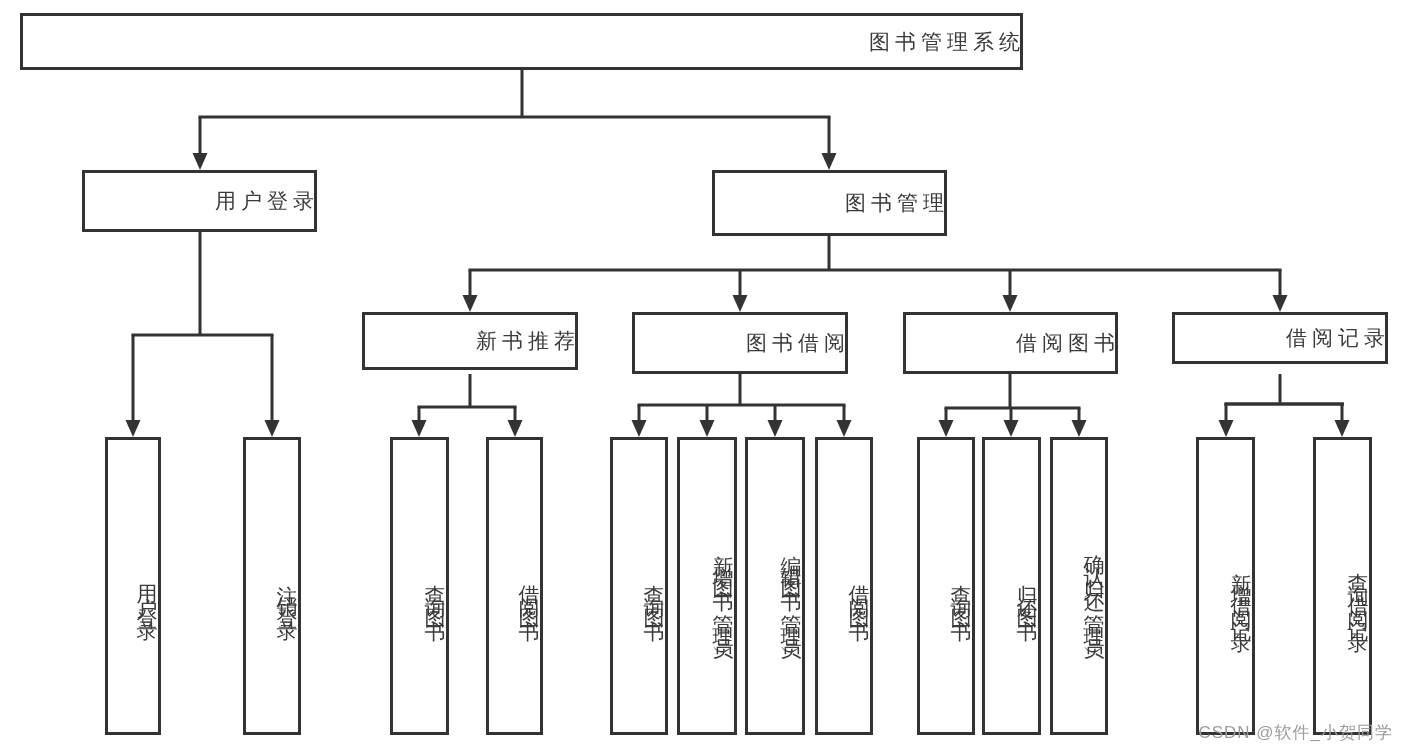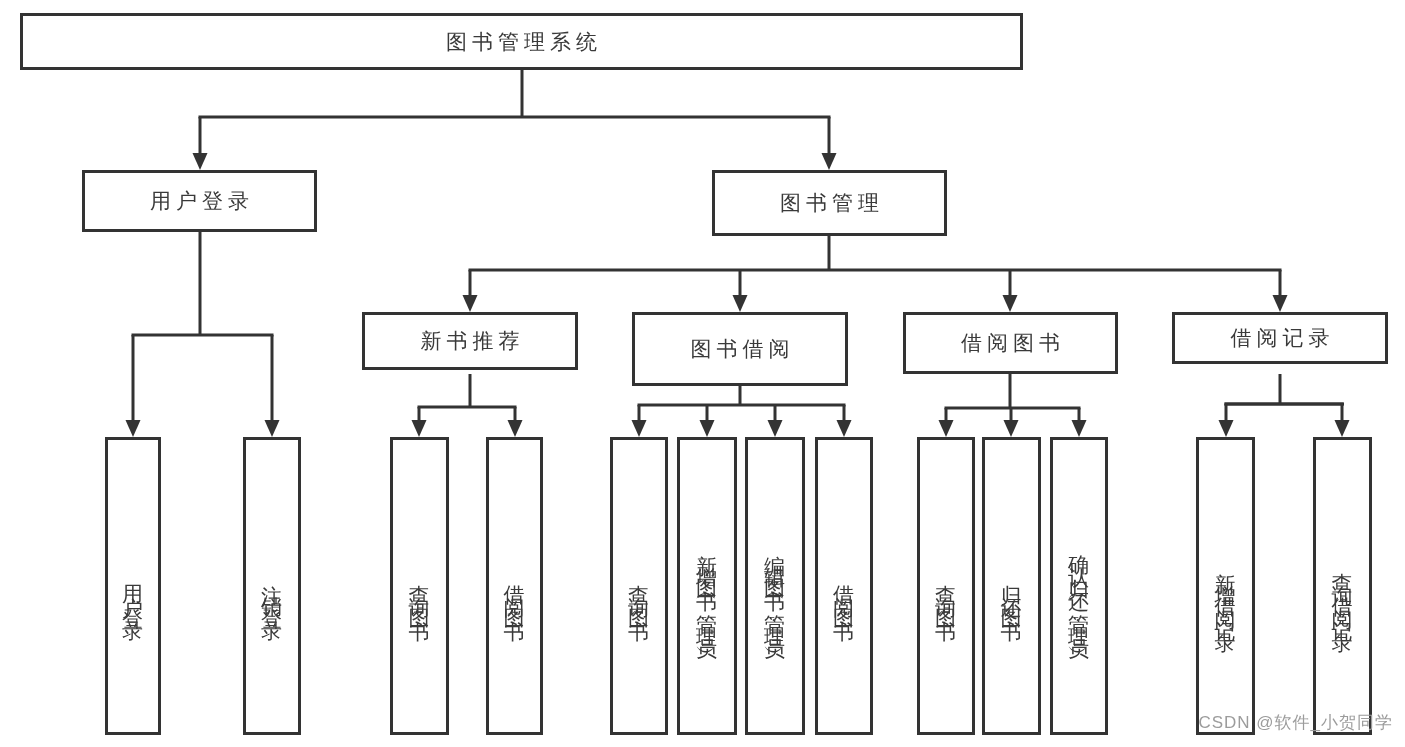--- a/index.html
+++ b/index.html
@@ -16,42 +16,42 @@
     font-family:"Liberation Sans", sans-serif;
     color:var(--text);
     overflow:hidden;
   }
   .wires{position:absolute;left:0;top:0;width:1405px;height:747px;}
   .box{
     position:absolute;
     background:var(--bg);
     border:3px solid var(--line);
     box-sizing:border-box;
-    display:flex;align-items:center;justify-content:center;
+    display:flex;align-items:center;justify-content:flex-end;
     z-index:2;
   }
   .box.h .lbl{
     font-size:21px;
     letter-spacing:5px;
     margin-right:-5px;
     white-space:nowrap;
     color:var(--text);
   }
   .box.v .lbl{
     writing-mode:vertical-rl;
     text-orientation:mixed;
     font-size:21px;
     line-height:1;
     letter-spacing:12px;
     margin-bottom:-12px;
     color:var(--text);
   }
   .watermark{
     position:absolute;
-    right:12px;bottom:13px;
+    right:12px;bottom:3px;
     font-size:17px;
     letter-spacing:1px;
     color:var(--wm);
     z-index:5;
     white-space:nowrap;
     margin-top:28px;
   }
 </style>
 </head>
 <body>
@@ -116,21 +116,21 @@
   <div class="box h" style="left:82px;top:170px;width:235px;height:62px">
     <span class="lbl">用户登录</span>
   </div>
   <div class="box h" style="left:712px;top:170px;width:235px;height:66px">
     <span class="lbl">图书管理</span>
   </div>
 
   <div class="box h" style="left:362px;top:312px;width:216px;height:58px">
     <span class="lbl">新书推荐</span>
   </div>
-  <div class="box h" style="left:632px;top:312px;width:216px;height:74px">
+  <div class="box h" style="left:632px;top:312px;width:216px;height:62px">
     <span class="lbl">图书借阅</span>
   </div>
   <div class="box h" style="left:903px;top:312px;width:215px;height:62px">
     <span class="lbl">借阅图书</span>
   </div>
   <div class="box h" style="left:1172px;top:312px;width:216px;height:52px">
     <span class="lbl">借阅记录</span>
   </div>
 
   <div class="box v" style="left:105px;top:437px;width:56px;height:298px">

